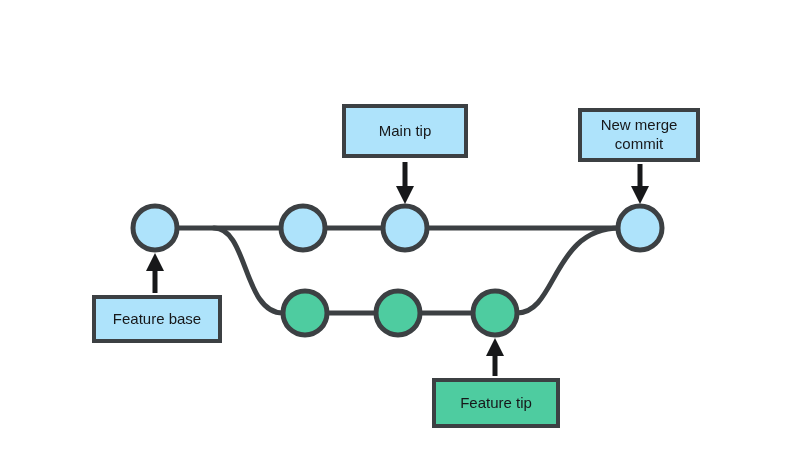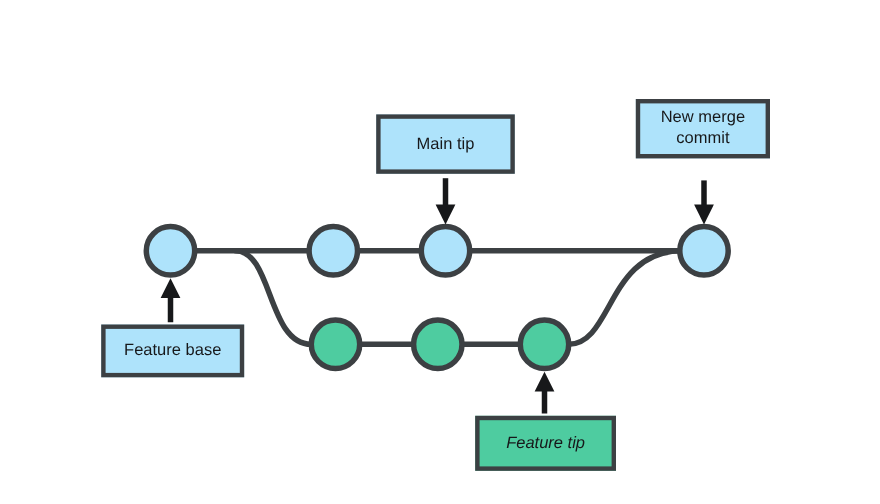--- a/index.html
+++ b/index.html
@@ -88,26 +88,26 @@
     <g>
       <line x1="495" y1="376" x2="495" y2="346" stroke="#17181A" stroke-width="5"></line>
       <polygon points="495,338 486,356 504,356" fill="#17181A"></polygon>
     </g>
   </svg>
 
   <div class="label-box blue" style="left:342px; top:104px; width:126px; height:54px;">
     <span class="label-text">Main tip</span>
   </div>
 
-  <div class="label-box blue" style="left:578px; top:90px; width:122px; height:54px;">
+  <div class="label-box blue" style="left:578px; top:108px; width:122px; height:54px;">
     <span class="label-text">New merge
 commit</span>
   </div>
 
   <div class="label-box blue" style="left:92px; top:295px; width:130px; height:48px;">
     <span class="label-text">Feature base</span>
   </div>
 
-  <div class="label-box green" style="left:432px; top:378px; width:128px; height:50px;font-style:italic;">
+  <div class="label-box green" style="left:432px; top:378px; width:128px; height:50px;">
     <span class="label-text">Feature tip</span>
   </div>
 
 </div>
 
 </body></html>

